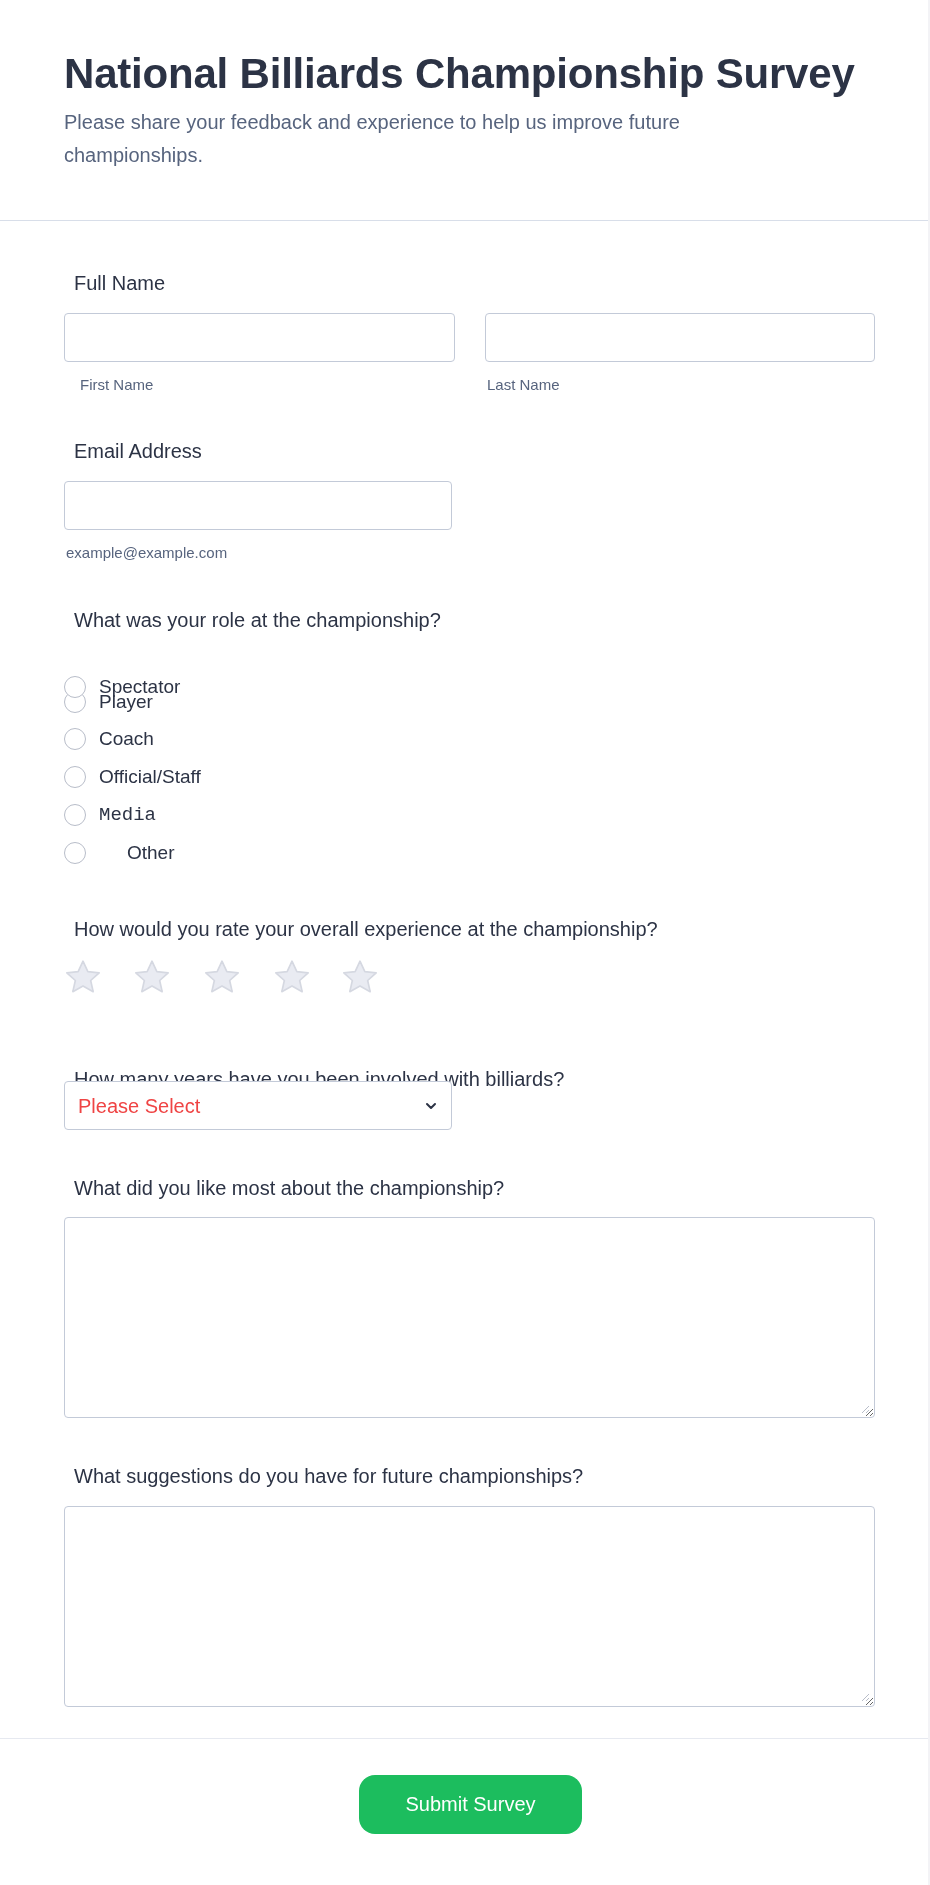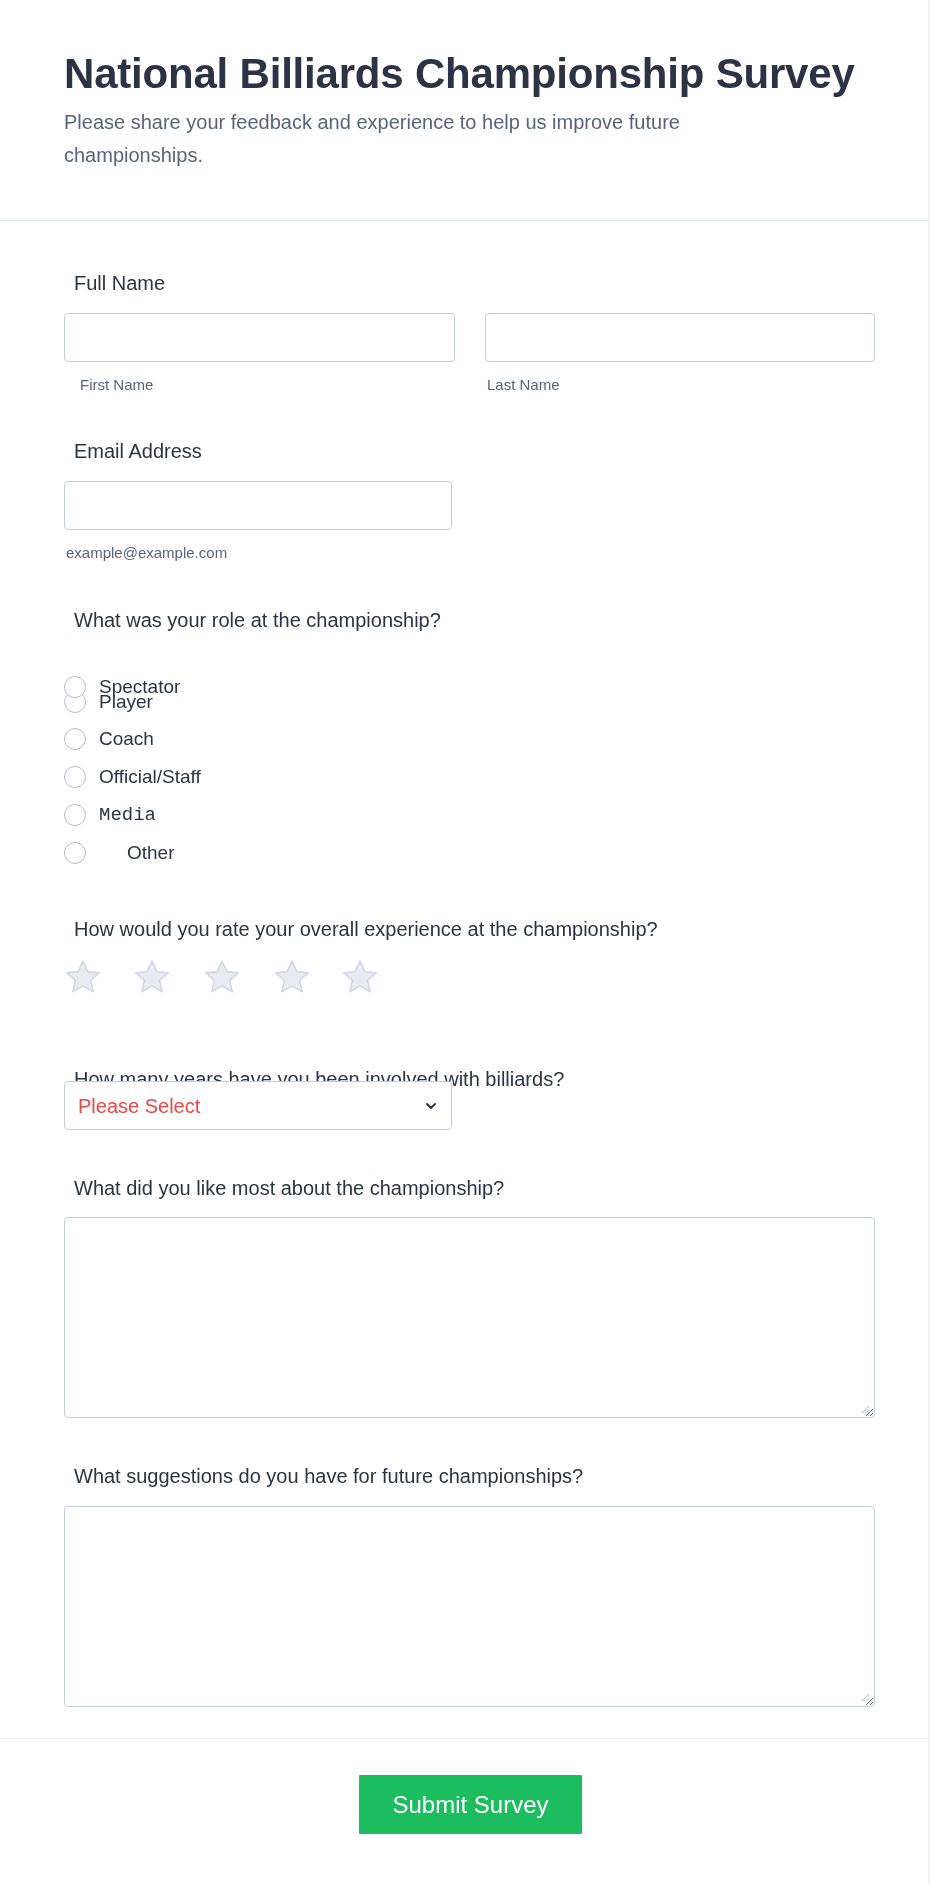--- a/index.html
+++ b/index.html
@@ -18,21 +18,21 @@
   .radio-row { position: absolute; left: 64px; height: 28px; display: flex; align-items: center; cursor: pointer; }
   .radio-circle { width: 22px; height: 22px; border: 1.5px solid #b8bdc9; border-radius: 50%; background: #fff; box-sizing: border-box; }
   .radio-label { margin-left: 13px; font-size: 19px; color: #2c3345; }
   .star { position: absolute; width: 40px; height: 40px; cursor: pointer; }
   .star svg { width: 40px; height: 40px; display: block; }
   .select { position: absolute; left: 64px; top: 1081px; width: 388px; height: 49px; box-sizing: border-box; border: 1px solid #c3cad8; border-radius: 4px; background: #fff; cursor: pointer; }
   .select-text { position: absolute; left: 13px; top: 13px; font-size: 20px; color: #ef4444; text-align: center; }
   .select-chevron { position: absolute; right: 12px; top: 16px; width: 16px; height: 16px; }
   .textarea { position: absolute; left: 64px; width: 811px; height: 201px; box-sizing: border-box; border: 1px solid #c3cad8; border-radius: 4px; background: #fff; resize: vertical; font-family: "Liberation Sans", sans-serif; font-size: 16px; padding: 10px; outline: none; }
   .resize-grip { position: absolute; width: 10px; height: 10px; pointer-events: none; }
-  .submit { position: absolute; left: 359px; top: 1775px; width: 223px; height: 59px; background: #1cbd5e; border: none; border-radius: 1px; color: #ffffff; font-size: 24px; font-family: "Liberation Sans", sans-serif; cursor: pointer; }
+  .submit { position: absolute; left: 359px; top: 1775px; width: 223px; height: 59px; background: #1cbd5e; border: none; border-radius: 16px; color: #ffffff; font-size: 20px; font-family: "Liberation Sans", sans-serif; cursor: pointer; }
 </style>
 </head>
 <body>
 
 <div class="right-strip"></div>
 
 <div class="header">
   <h1 class="title">National Billiards Championship Survey</h1>
   <p class="subtitle">Please share your feedback and experience to help us improve future championships.</p>
 </div>

